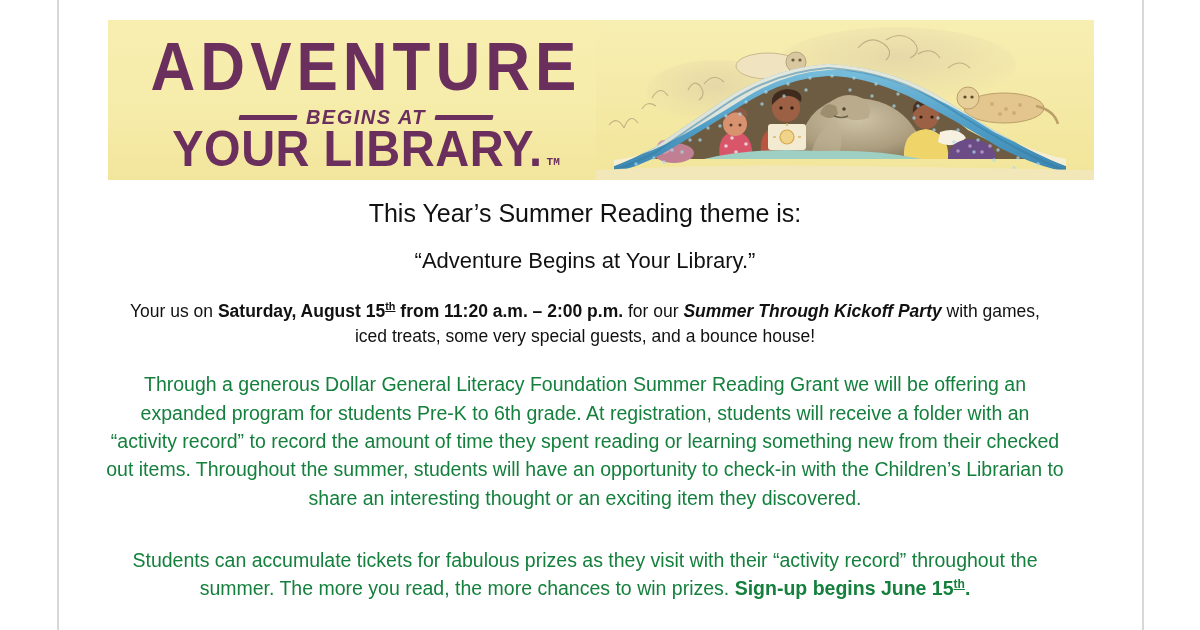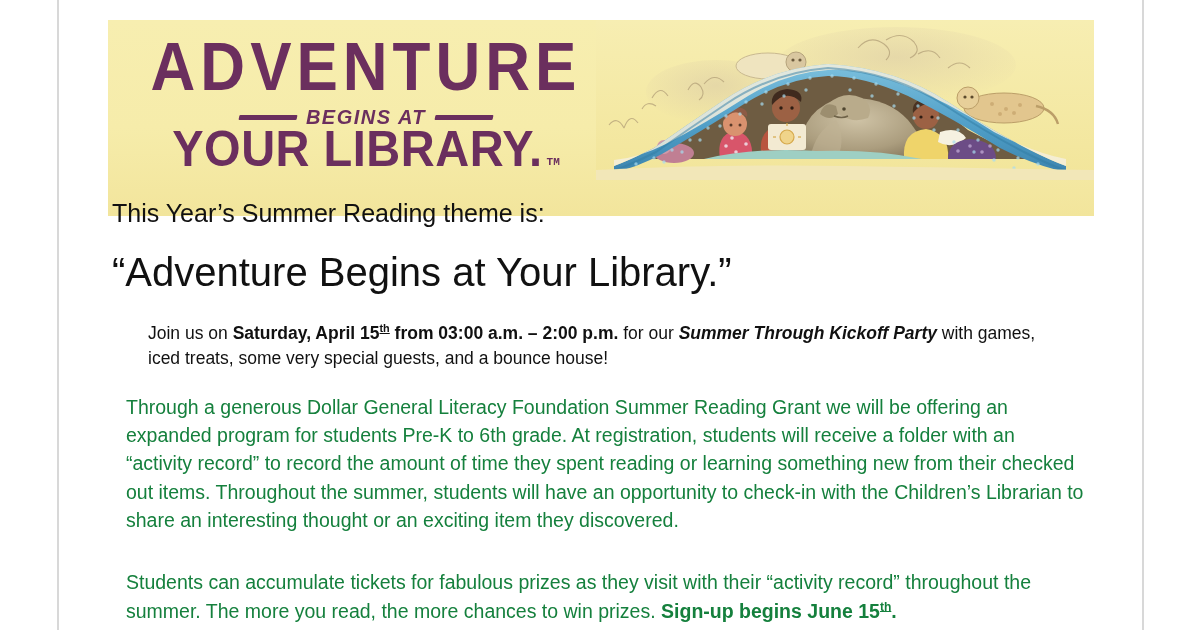--- a/index.html
+++ b/index.html
@@ -35,21 +35,21 @@
     height: 630px;
     background: #ffffff;
   }
 
   
   .banner {
     position: absolute;
     left: 108px;
     top: 20px;
     width: 986px;
-    height: 196px;
+    height: 160px;
     background: linear-gradient(180deg, #f7eeb0 0%, #f6ecaa 55%, #f2e59c 100%);
     overflow: hidden;
   }
 
   .banner-logo {
     position: absolute;
     left: 18px;
     top: 4px;
     width: 480px;
     height: 152px;
@@ -133,33 +133,34 @@
     left: 488px;
     top: 0;
     width: 498px;
     height: 160px;
   }
   .banner-art svg { display: block; width: 100%; height: 100%; }
 
   
   .content {
     position: absolute;
-    left: 112px;
+    left: 92px;
     top: 188px;
     width: 986px;
+    text-align: center;
   }
 
   .theme-intro {
     font-size: 25px;
     line-height: 1.25;
     color: #111;
     margin: 10px 0 0 0;
   }
   .theme-title {
-    font-size: 40px;
+    font-size: 22px;
     line-height: 1.25;
     color: #111;
     margin: 18px 0 0 0;
   }
 
   .kickoff {
     font-size: 17.5px;
     line-height: 1.42;
     color: #111;
     margin: 24px 36px 0 36px;
@@ -374,19 +375,19 @@
     </svg>
   </div>
 </div>
 
 <div class="content">
 
   <p class="theme-intro">This Year’s Summer Reading theme is:</p>
 
   <p class="theme-title">“Adventure Begins at Your Library.”</p>
 
-  <p class="kickoff"><span>Join us on </span><b><span>Saturday, April 15</span><sup>th</sup><span> from 03:00 a.m. – 2:00 p.m.</span></b><span> for our </span><i>Summer Through Kickoff Party</i><span> with games, iced treats, some very special guests, and a bounce house!</span></p>
+  <p class="kickoff"><span>Your us on </span><b><span>Saturday, August 15</span><sup>th</sup><span> from 11:20 a.m. – 2:00 p.m.</span></b><span> for our </span><i>Summer Through Kickoff Party</i><span> with games, iced treats, some very special guests, and a bounce house!</span></p>
 
   <p class="para">Through a generous Dollar General Literacy Foundation Summer Reading Grant we will be offering an expanded program for students Pre-K to 6th grade.  At registration, students will receive a folder with an “activity record” to record the amount of time they spent reading or learning something new from their checked out items.  Throughout the summer, students will have an opportunity to check-in with the Children’s Librarian to share an interesting thought or an exciting item they discovered.</p>
 
   <p class="para para-2"><span>Students can accumulate tickets for fabulous prizes as they visit with their “activity record” throughout the summer.   The more you read, the more chances to win prizes. </span><b><span>Sign-up begins June 15</span><sup>th</sup><span>.</span></b></p>
 
 </div>
 
 </body></html>

